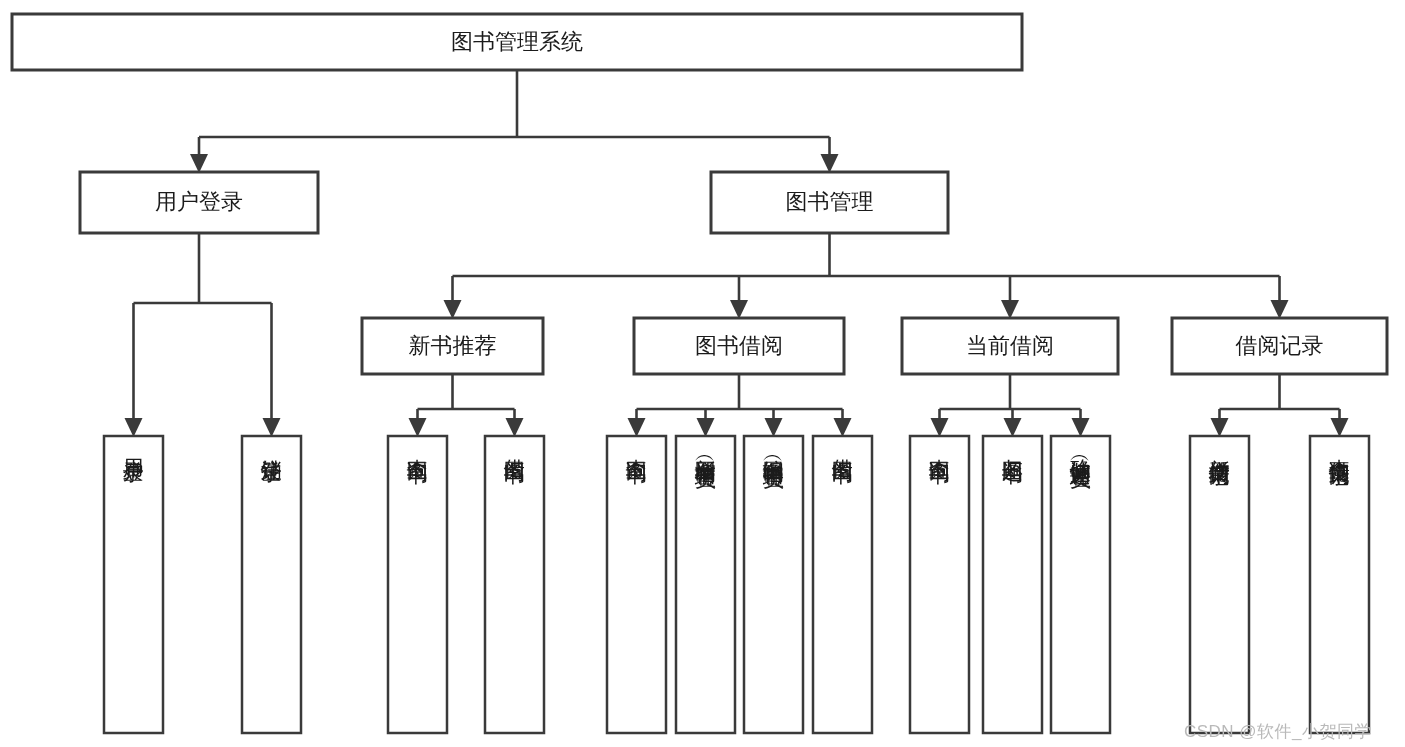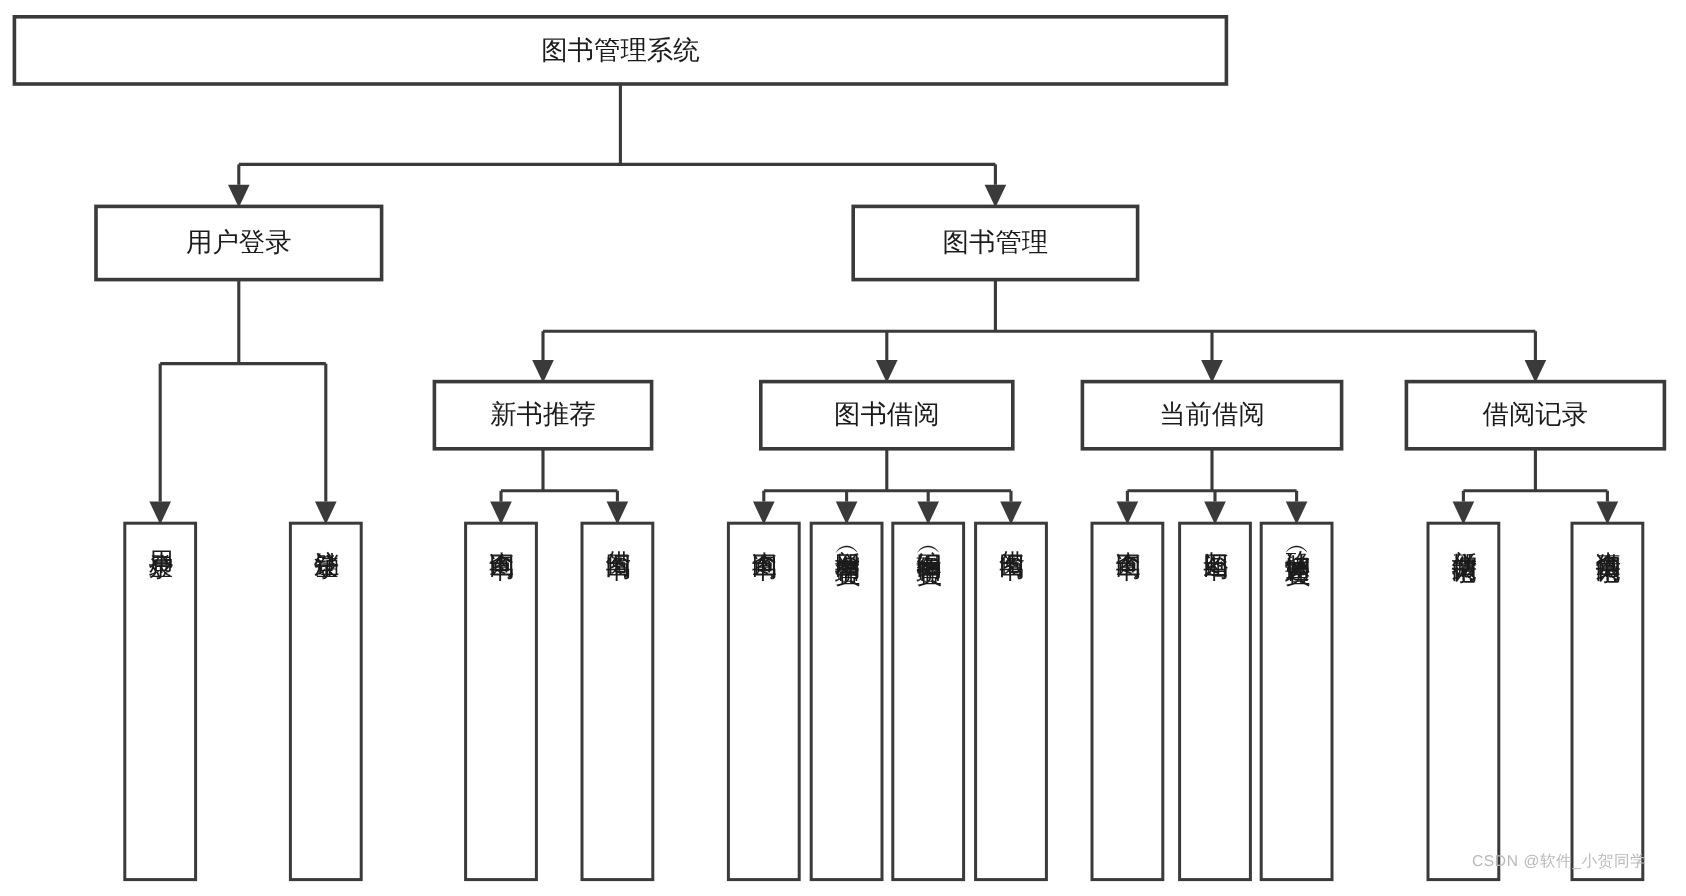--- a/index.html
+++ b/index.html
@@ -65,23 +65,23 @@
     font-family: "Liberation Sans", sans-serif;
     font-size: 21px;
     line-height: 1.12;
     color: #1b1b1b;
     letter-spacing: 1.5px;
     white-space: nowrap;
   }
   #watermark {
     position: absolute;
     right: 8px;
-    bottom: 20px;
-    font-family: "Liberation Sans", sans-serif;
-    font-size: 13px;
+    bottom: 4px;
+    font-family: "Liberation Sans", sans-serif;
+    font-size: 17px;
     color: #b9b9b9;
     letter-spacing: 0.5px;
     white-space: nowrap;
   }
 </style>
 </head>
 <body>
 
 <div id="diagram-root">
 

